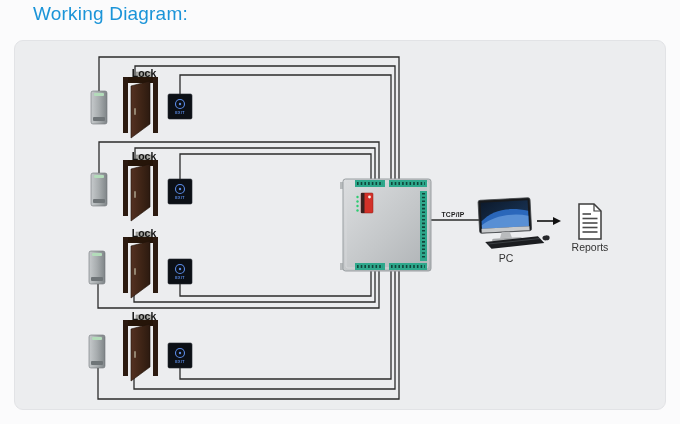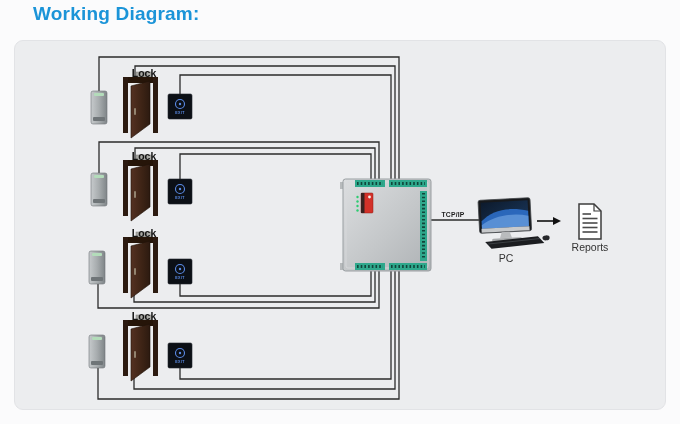--- a/index.html
+++ b/index.html
@@ -2,21 +2,21 @@
 <html><head>
 <meta charset="utf-8">
 <style>
   html,body{margin:0;padding:0;}
   body{
     width:680px;height:424px;overflow:hidden;position:relative;
     background:#fbfbfc;font-family:"Liberation Sans",sans-serif;
   }
   .page-title{
     position:absolute;left:33px;top:3px;margin:0;
-    font-size:19px;font-weight:bold;color:#1b94d8;letter-spacing:.2px;
+    font-size:19px;font-weight:normal;color:#1b94d8;letter-spacing:.2px;
   }
   .diagram-panel{
     position:absolute;left:14px;top:40px;width:652px;height:370px;
     background:#ecedef;border:1px solid #e2e3e6;border-radius:9px;
     box-sizing:border-box;
   }
   .diagram-panel svg{position:absolute;left:0;top:0;}
   svg text{font-family:"Liberation Sans",sans-serif;}
   .wire{fill:none;stroke:#2b2b2b;stroke-width:1.3;}
   .lock-label{font-size:10.5px;font-weight:bold;fill:#141414;}

